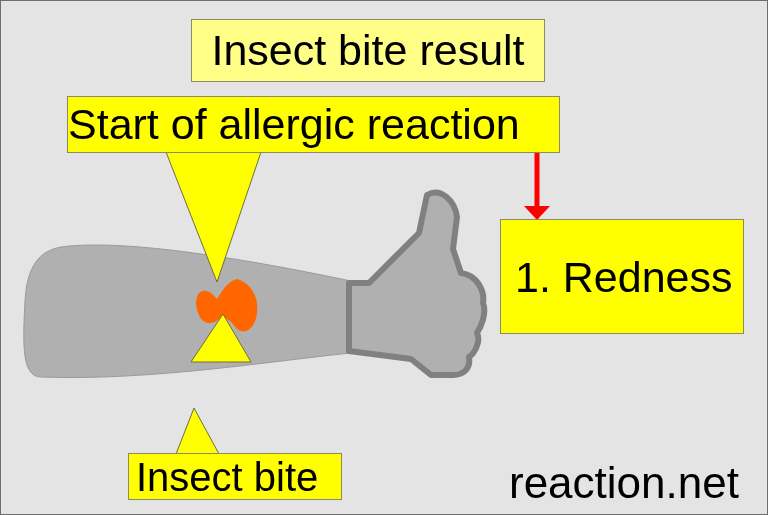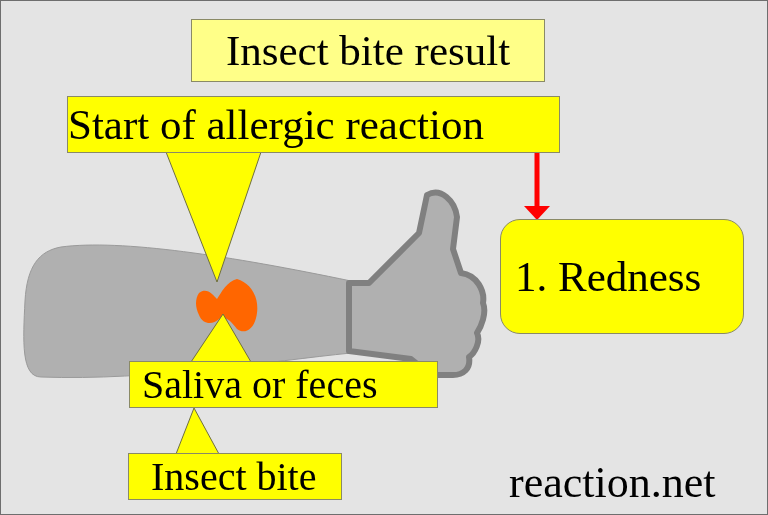--- a/index.html
+++ b/index.html
@@ -1,34 +1,34 @@
 <!DOCTYPE html>
 <html><head>
 <meta charset="utf-8">
 <style>
   html, body { margin: 0; padding: 0; }
   body { width: 768px; height: 515px; overflow: hidden; background: #e6e6e6; }
   .canvas {
     position: relative; width: 766px; height: 513px;
     border: 1px solid #6e6e6e; background: #e4e4e4;
-    font-family: Liberation Serif, serif; color: #000;
+    font-family: Liberation Sans, sans-serif; color: #000;
   }
   .svgwrap { position: absolute; left: 0; top: 0; }
   .box {
     position: absolute; box-sizing: border-box; border: 1px solid #8a8a66;
     display: flex; align-items: center; white-space: nowrap; line-height: 1;
   }
   .pale { background: #ffff88; }
   .bright { background: #ffff00; }
   .title-box { left: 190px; top: 18px; width: 354px; height: 63px; font-size: 43px; justify-content: center; }
   .start-box { left: 66px; top: 95px; width: 493px; height: 57px; font-size: 43px; }
-  .result-box { left: 499px; top: 218px; width: 244px; height: 115px; font-size: 43px; flex-direction: column; align-items: flex-start; justify-content: center; padding-left: 14px; border-radius: 20px; }
+  .result-box { left: 499px; top: 218px; width: 244px; height: 115px; font-size: 43px; flex-direction: column; align-items: flex-start; justify-content: center; padding-left: 14px; }
   .result-box div { line-height: 50px; }
   .saliva-box { left: 128px; top: 360px; width: 309px; height: 47px; font-size: 40px; padding-left: 12px; }
-  .bite-box { left: 127px; top: 452px; width: 214px; height: 47px; font-size: 40px; padding-left: 22px; }
+  .bite-box { left: 127px; top: 452px; width: 214px; height: 47px; font-size: 40px; padding-left: 7px; }
   .watermark { position: absolute; left: 508px; top: 460px; font-size: 44px; line-height: 1; }
 </style>
 </head>
 <body>
 
 <div class="canvas">
 
   <svg class="svgwrap" width="766" height="513" viewBox="0 0 766 513">
 
     <path d="M 60 246 C 120 238 230 255 350 280 L 350 352 C 270 360 150 380 40 376 C 20 376 22 340 24 300 C 26 265 38 250 60 246 Z" fill="#b0b0b0" stroke="#9a9a9a" stroke-width="1"></path>
@@ -52,22 +52,19 @@
   </div>
 
   <div class="box bright start-box">
     <span>Start of allergic reaction</span>
   </div>
 
   <div class="box bright result-box">
     <div>1. Redness</div>
   </div>
 
-  <div class="box bright saliva-box">
-    <span>Saliva or feces</span>
-  </div>
 
   <div class="box bright bite-box">
     <span>Insect bite</span>
   </div>
 
   <div class="watermark">reaction.net</div>
 </div>
 
 </body></html>

